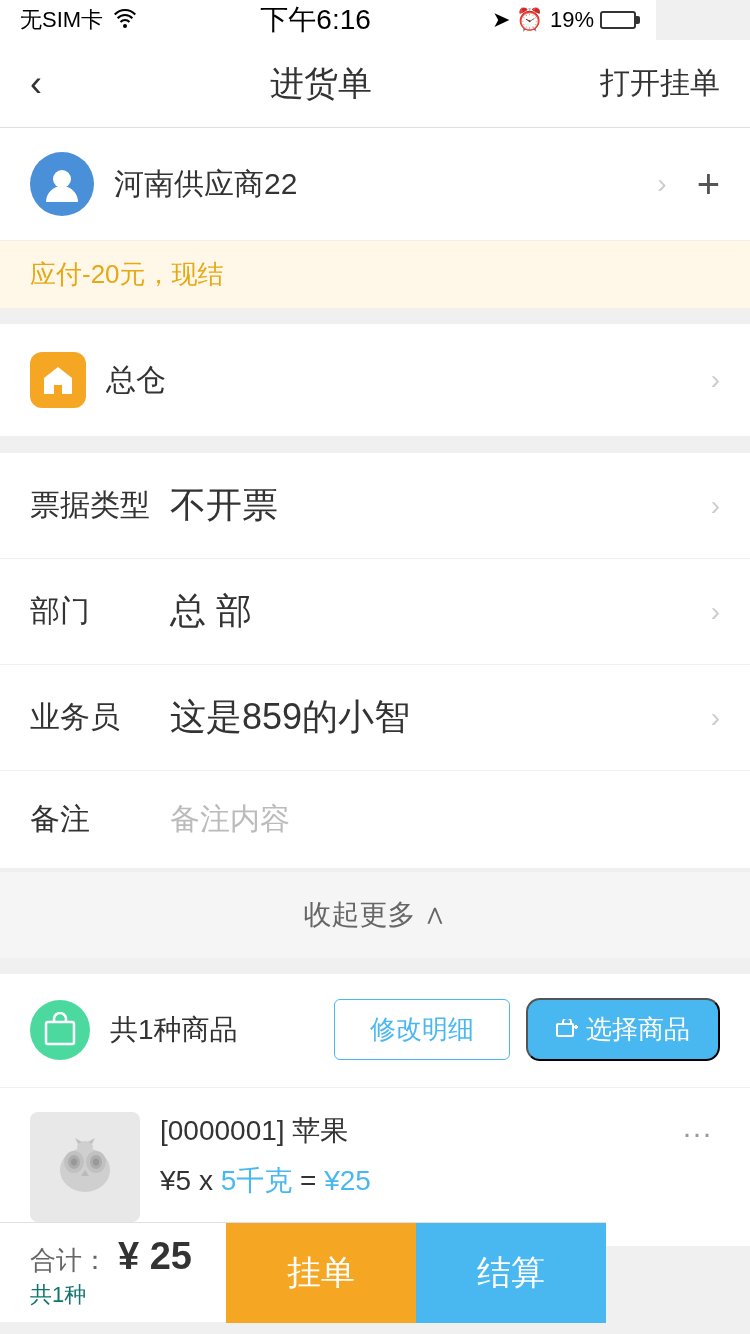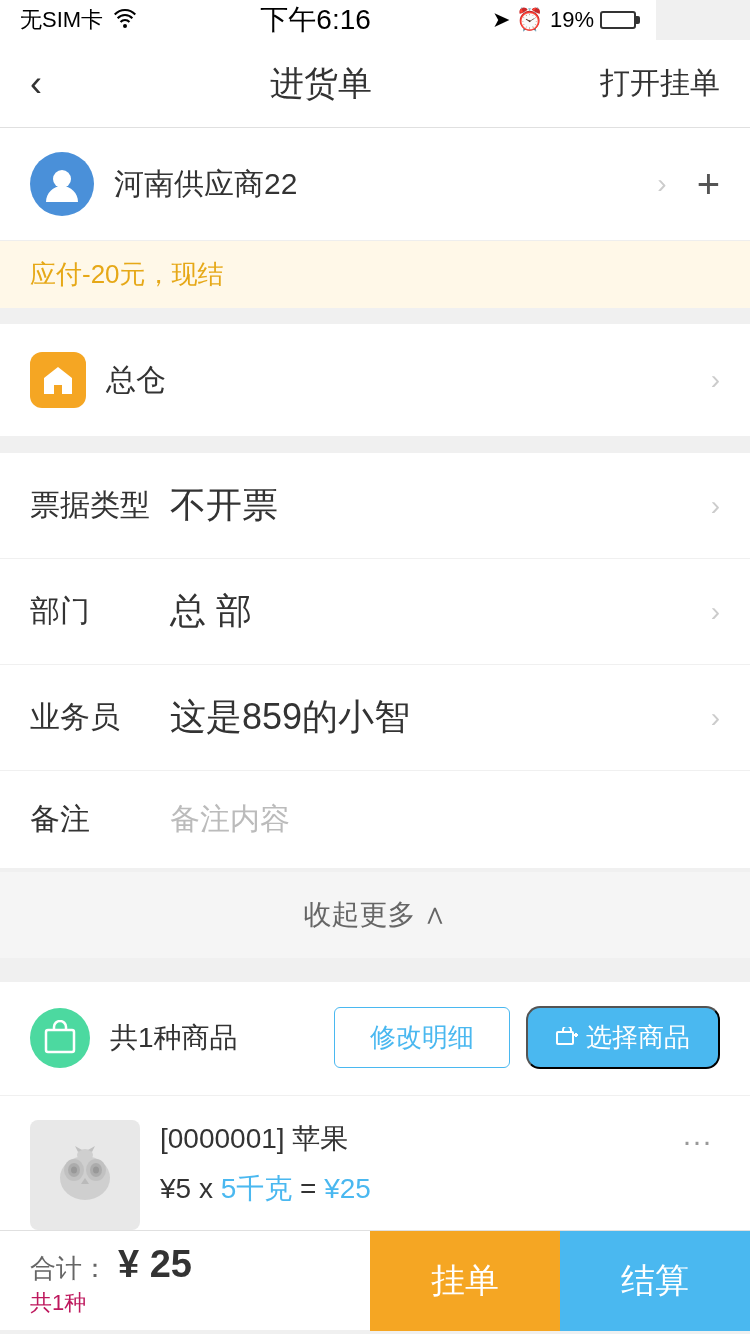--- a/index.html
+++ b/index.html
@@ -303,23 +303,23 @@
     }
     .product-more {
       font-size: 30px;
       color: #999;
       padding: 4px 8px;
     }
 
     
     .bottom-bar {
       position: fixed;
-      bottom: 4px;
+      bottom: 12px;
       left: 0;
-      width: 750px;
+      width: 606px;
       height: 100px;
       display: flex;
       align-items: center;
       background: #fff;
       border-top: 1px solid #e0e0e0;
     }
     .total-area {
       flex: 1;
       padding: 0 30px;
       display: flex;
@@ -332,21 +332,21 @@
       align-items: baseline;
       gap: 10px;
     }
     .total-amount {
       font-size: 38px;
       font-weight: 600;
       color: #333;
     }
     .total-count {
       font-size: 22px;
-      color: #be185d;
+      color: #0f766e;
       margin-top: 2px;
     }
     .btn-hang {
       width: 190px;
       height: 100px;
       background: #f5a623;
       color: #fff;
       font-size: 34px;
       display: flex;
       align-items: center;
@@ -445,21 +445,21 @@
       <span class="form-arrow">›</span>
     </div>
     <div class="form-row">
       <span class="form-key">备注</span>
       <span class="form-placeholder">备注内容</span>
     </div>
   </div>
 
   <div class="collapse-bar">收起更多 ∧</div>
 
-  <div class="section" style="margin-top:24px;">
+  <div class="section" style="margin-top:16px;">
     <div class="products-header">
       <div class="product-count-icon">
         <svg width="36" height="36" viewBox="0 0 36 36">
           <rect x="4" y="10" width="28" height="22" rx="2" fill="none" stroke="#fff" stroke-width="2.5"></rect>
           <path d="M12 10V7a6 6 0 1112 0v3" stroke="#fff" stroke-width="2.5" fill="none"></path>
         </svg>
       </div>
       <span class="product-count-label">共1种商品</span>
       <button class="btn-modify">修改明细</button>
       <button class="btn-select">

